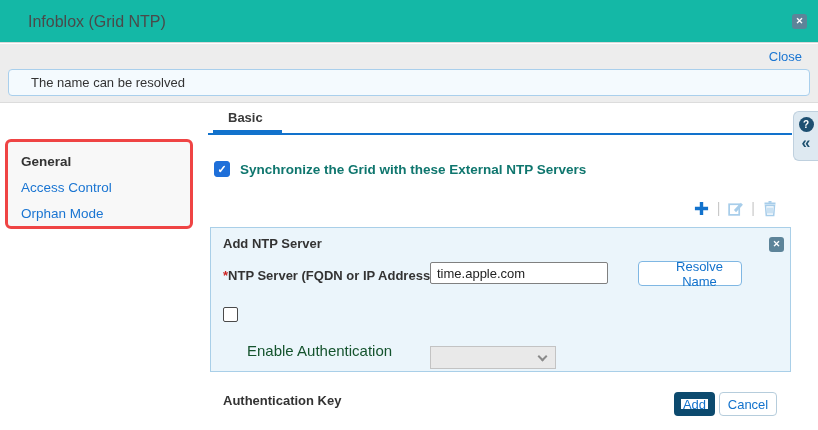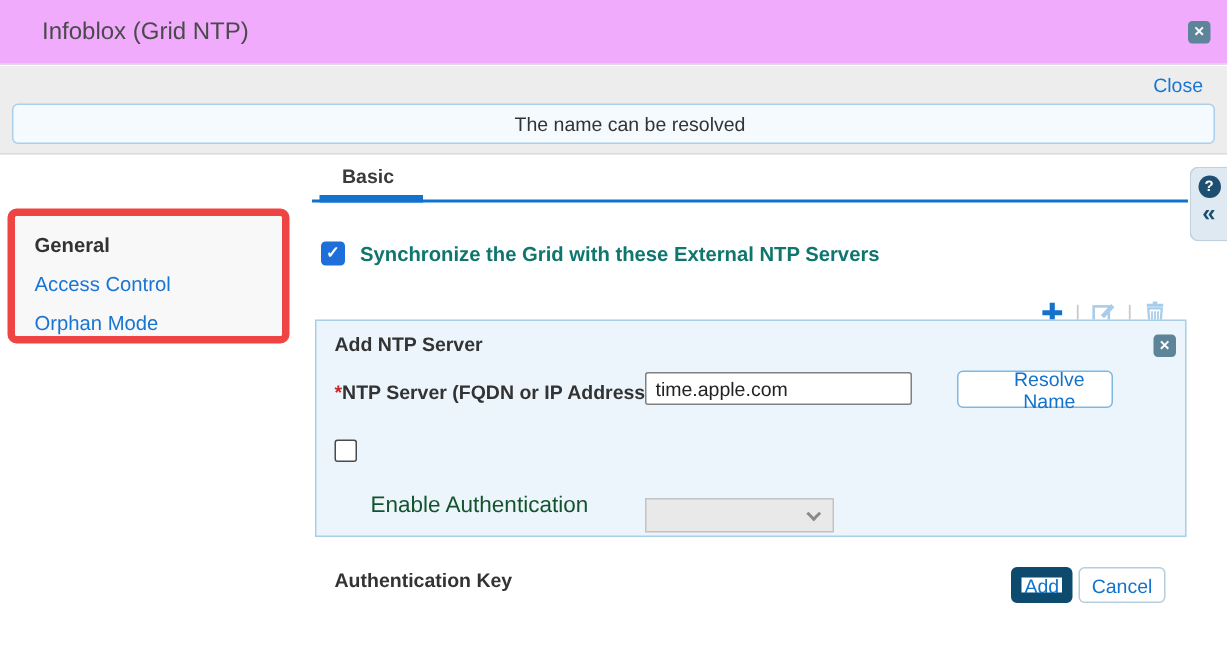--- a/index.html
+++ b/index.html
@@ -6,21 +6,21 @@
   html, body { background: #fff; }
   body { font-family: "Liberation Sans", sans-serif; }
   #app {
     position: relative; width: 818px; height: 430px;
     background: #ffffff; overflow: hidden; font-size: 13px; color: #333;
   }
 
   
   .titlebar {
     position: absolute; left: 0; top: 0; width: 818px; height: 43px;
-    background: #f0abfc; border-bottom: 1px solid #d9d9d9;
+    background: #14b8a6; border-bottom: 1px solid #d9d9d9;
   }
   .titlebar .title {
     position: absolute; left: 28px; top: 0; line-height: 43px;
     font-size: 16px; color: #4a4a4a;
   }
   .x-btn {
     position: absolute; width: 15px; height: 15px; border-radius: 3px;
     background: #5d8499; color: #ffffff; font-size: 9px; font-weight: bold;
     display: flex; align-items: center; justify-content: center;
     cursor: pointer; line-height: 1;
@@ -32,21 +32,21 @@
     position: absolute; left: 0; top: 44px; width: 818px; height: 59px;
     background: #ededed; border-bottom: 1px solid #dcdcdc;
   }
   .close-link {
     position: absolute; right: 16px; top: 5px; color: #1a75d2;
     font-size: 13px; cursor: pointer; text-decoration: none;
   }
   .msg-box {
     position: absolute; left: 8px; top: 25px; width: 802px; height: 27px;
     background: #f4fafe; border: 1px solid #a9cfec; border-radius: 4px;
-    line-height: 25px; padding-left: 22px; color: #333333; font-size: 13px; text-align: center;
+    line-height: 25px; padding-left: 22px; color: #333333; font-size: 13px;
   }
 
   
   .tab-label {
     position: absolute; left: 228px; top: 110px; font-weight: bold;
     font-size: 13px; color: #3a3a3a; cursor: pointer;
   }
   .tab-line-thin {
     position: absolute; left: 208px; top: 133px; width: 584px; height: 2px;
     background: #1272cc;
@@ -69,21 +69,21 @@
     text-align: center; cursor: pointer;
   }
   .collapse-glyph {
     color: #1c4f6e; font-size: 16px; font-weight: bold; line-height: 1;
     margin-top: 3px; cursor: pointer;
   }
 
   
   .sidebar {
     position: absolute; left: 5px; top: 139px; width: 188px; height: 90px;
-    background: #f8f8f8; border: 5px solid #ef4444; border-radius: 6px;
+    background: #f8f8f8; border: 3px solid #ef4444; border-radius: 6px;
     padding: 12px 0 0 13px;
   }
   .side-item { margin-bottom: 11px; font-size: 13.5px; cursor: pointer; }
   .side-item.active { font-weight: bold; color: #333; cursor: default; }
   .side-item.link { color: #1a75d2; }
 
   
   .checkbox {
     position: absolute; width: 16px; height: 16px; border-radius: 3px;
     border: 1px solid #8a8a8a; background: #fff; cursor: pointer;
@@ -100,21 +100,21 @@
   
   .icon-toolbar {
     position: absolute; top: 198px; right: 40px; display: flex;
     align-items: center; gap: 7px; height: 20px;
   }
   .tool-sep { color: #c9c9c9; font-size: 14px; }
   .tool-icon { cursor: pointer; display: flex; align-items: center; }
 
   
   .panel {
-    position: absolute; left: 210px; top: 213px; width: 581px; height: 145px;
+    position: absolute; left: 210px; top: 227px; width: 581px; height: 145px;
     background: #ebf5fb; border: 1px solid #a9cfe8;
   }
   .panel-title {
     position: absolute; left: 12px; top: 8px; font-weight: bold;
     font-size: 13px; color: #333;
   }
   .panel .x-btn { right: 6px; top: 9px; background: #5d8499; }
   .field-label {
     position: absolute; font-weight: bold; color: #333; font-size: 13px;
   }

